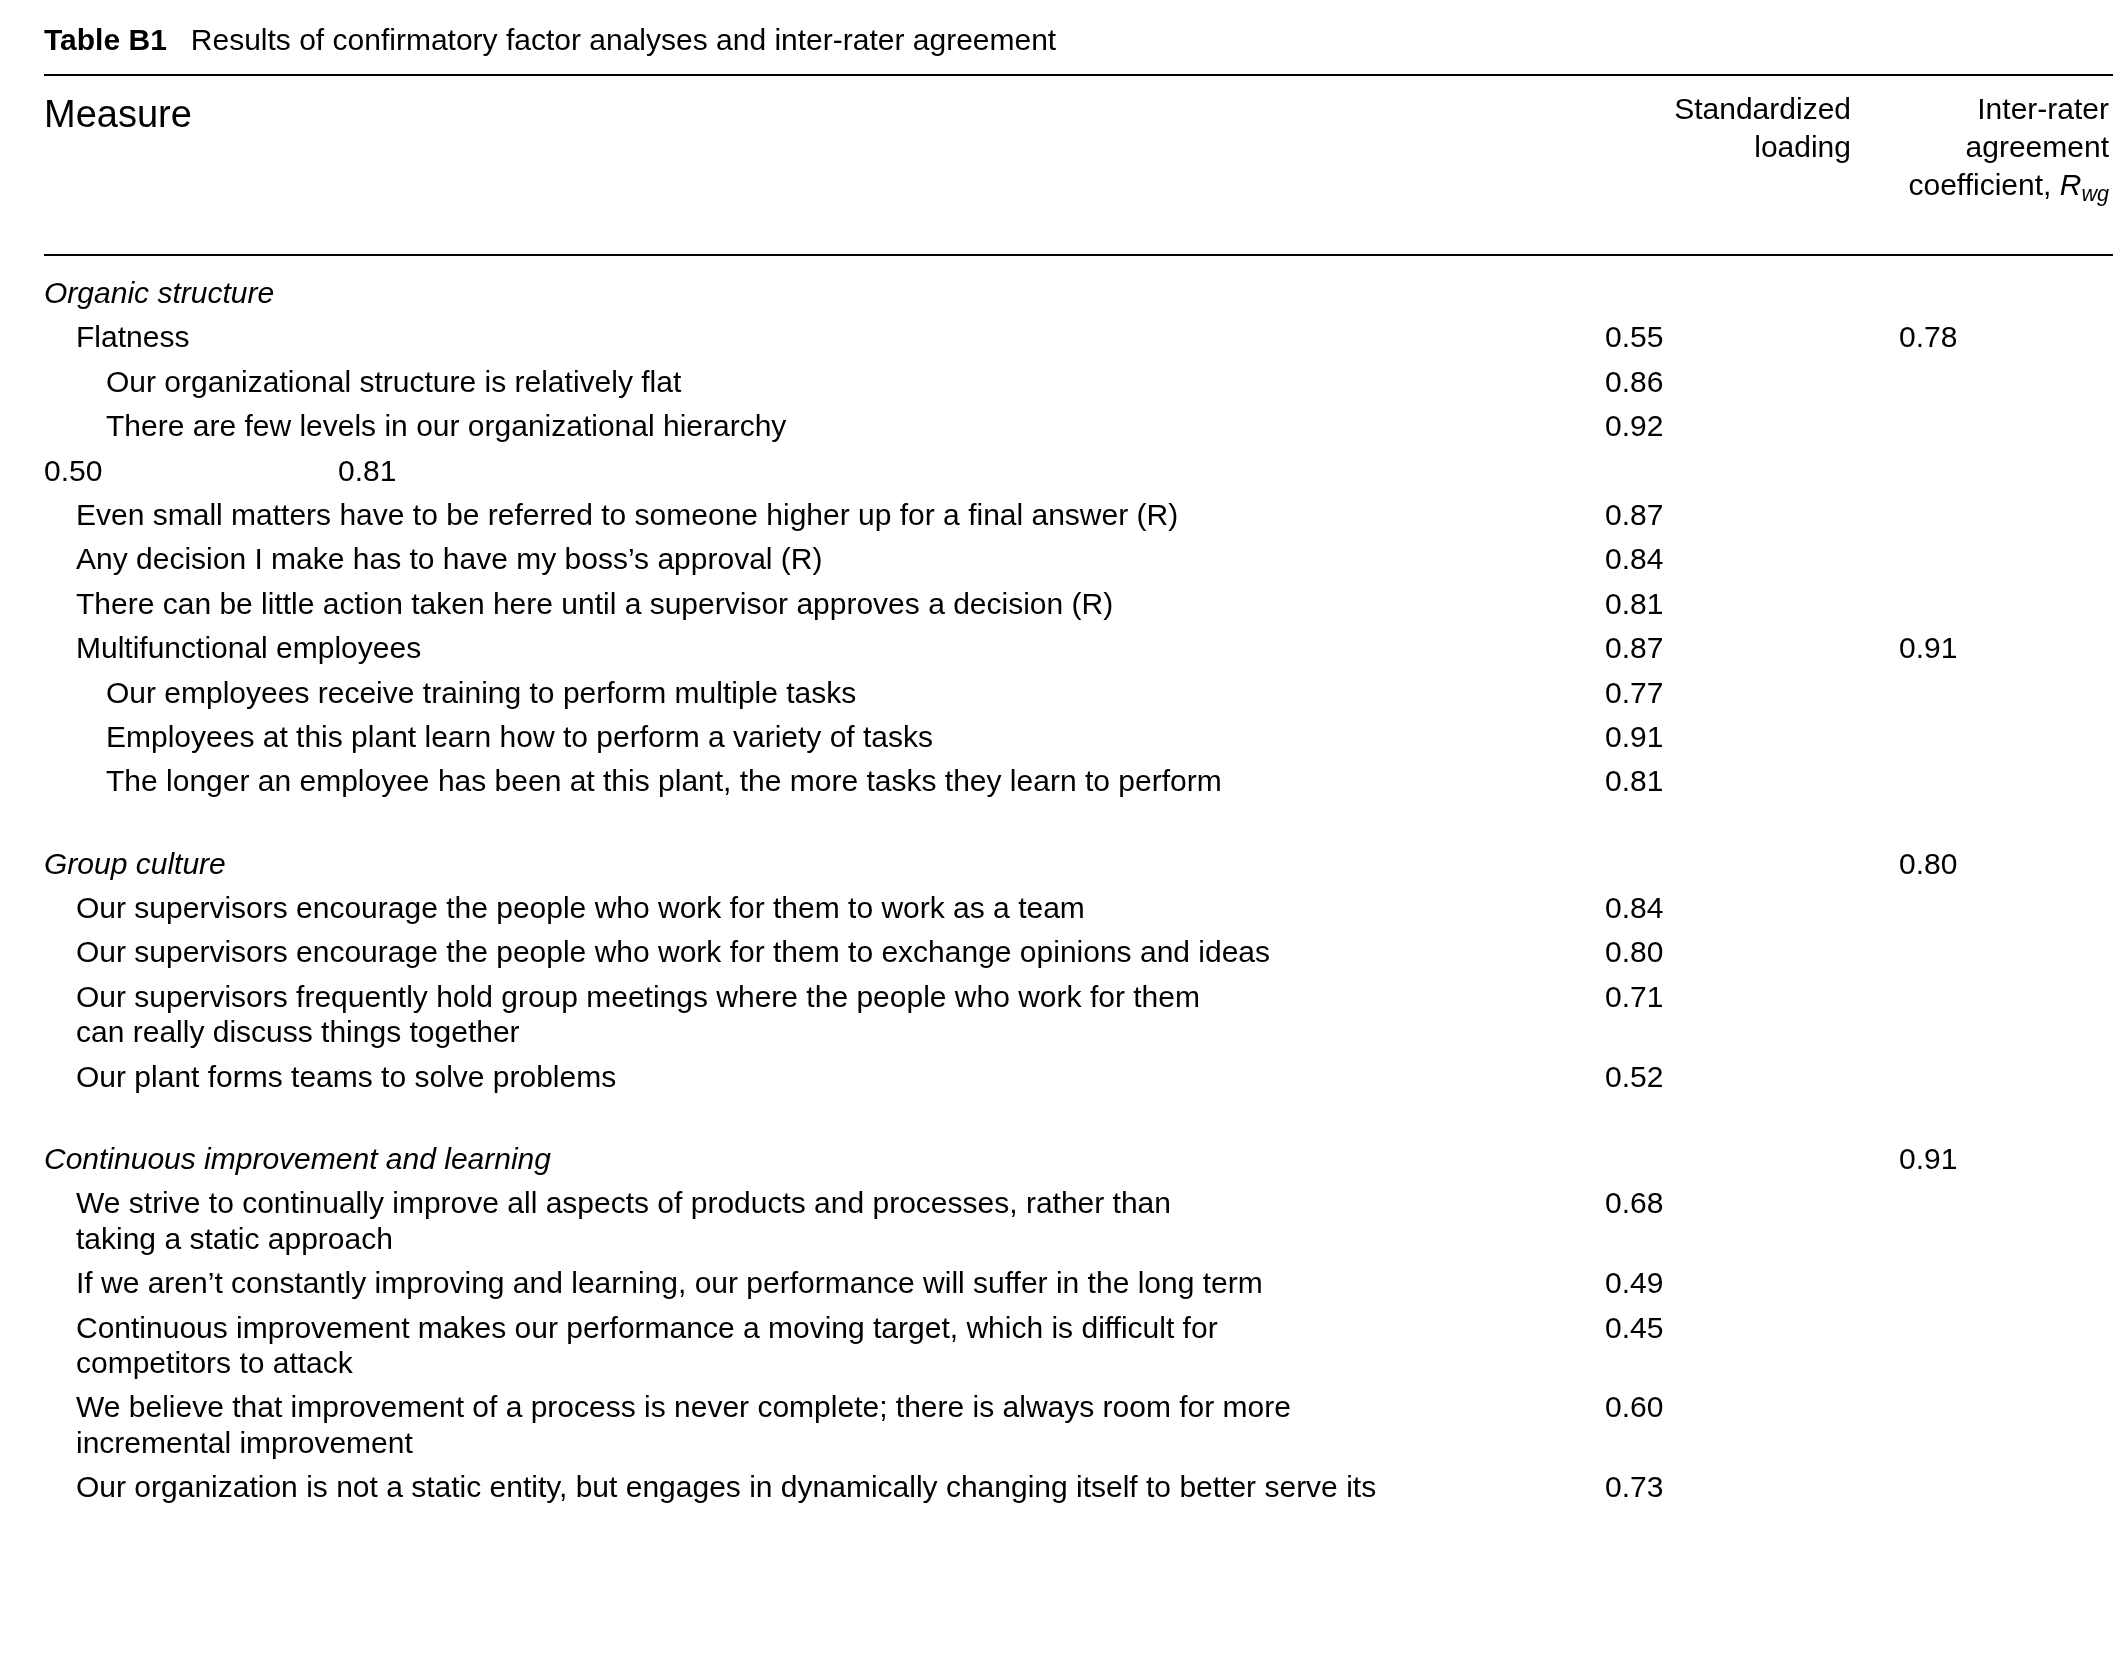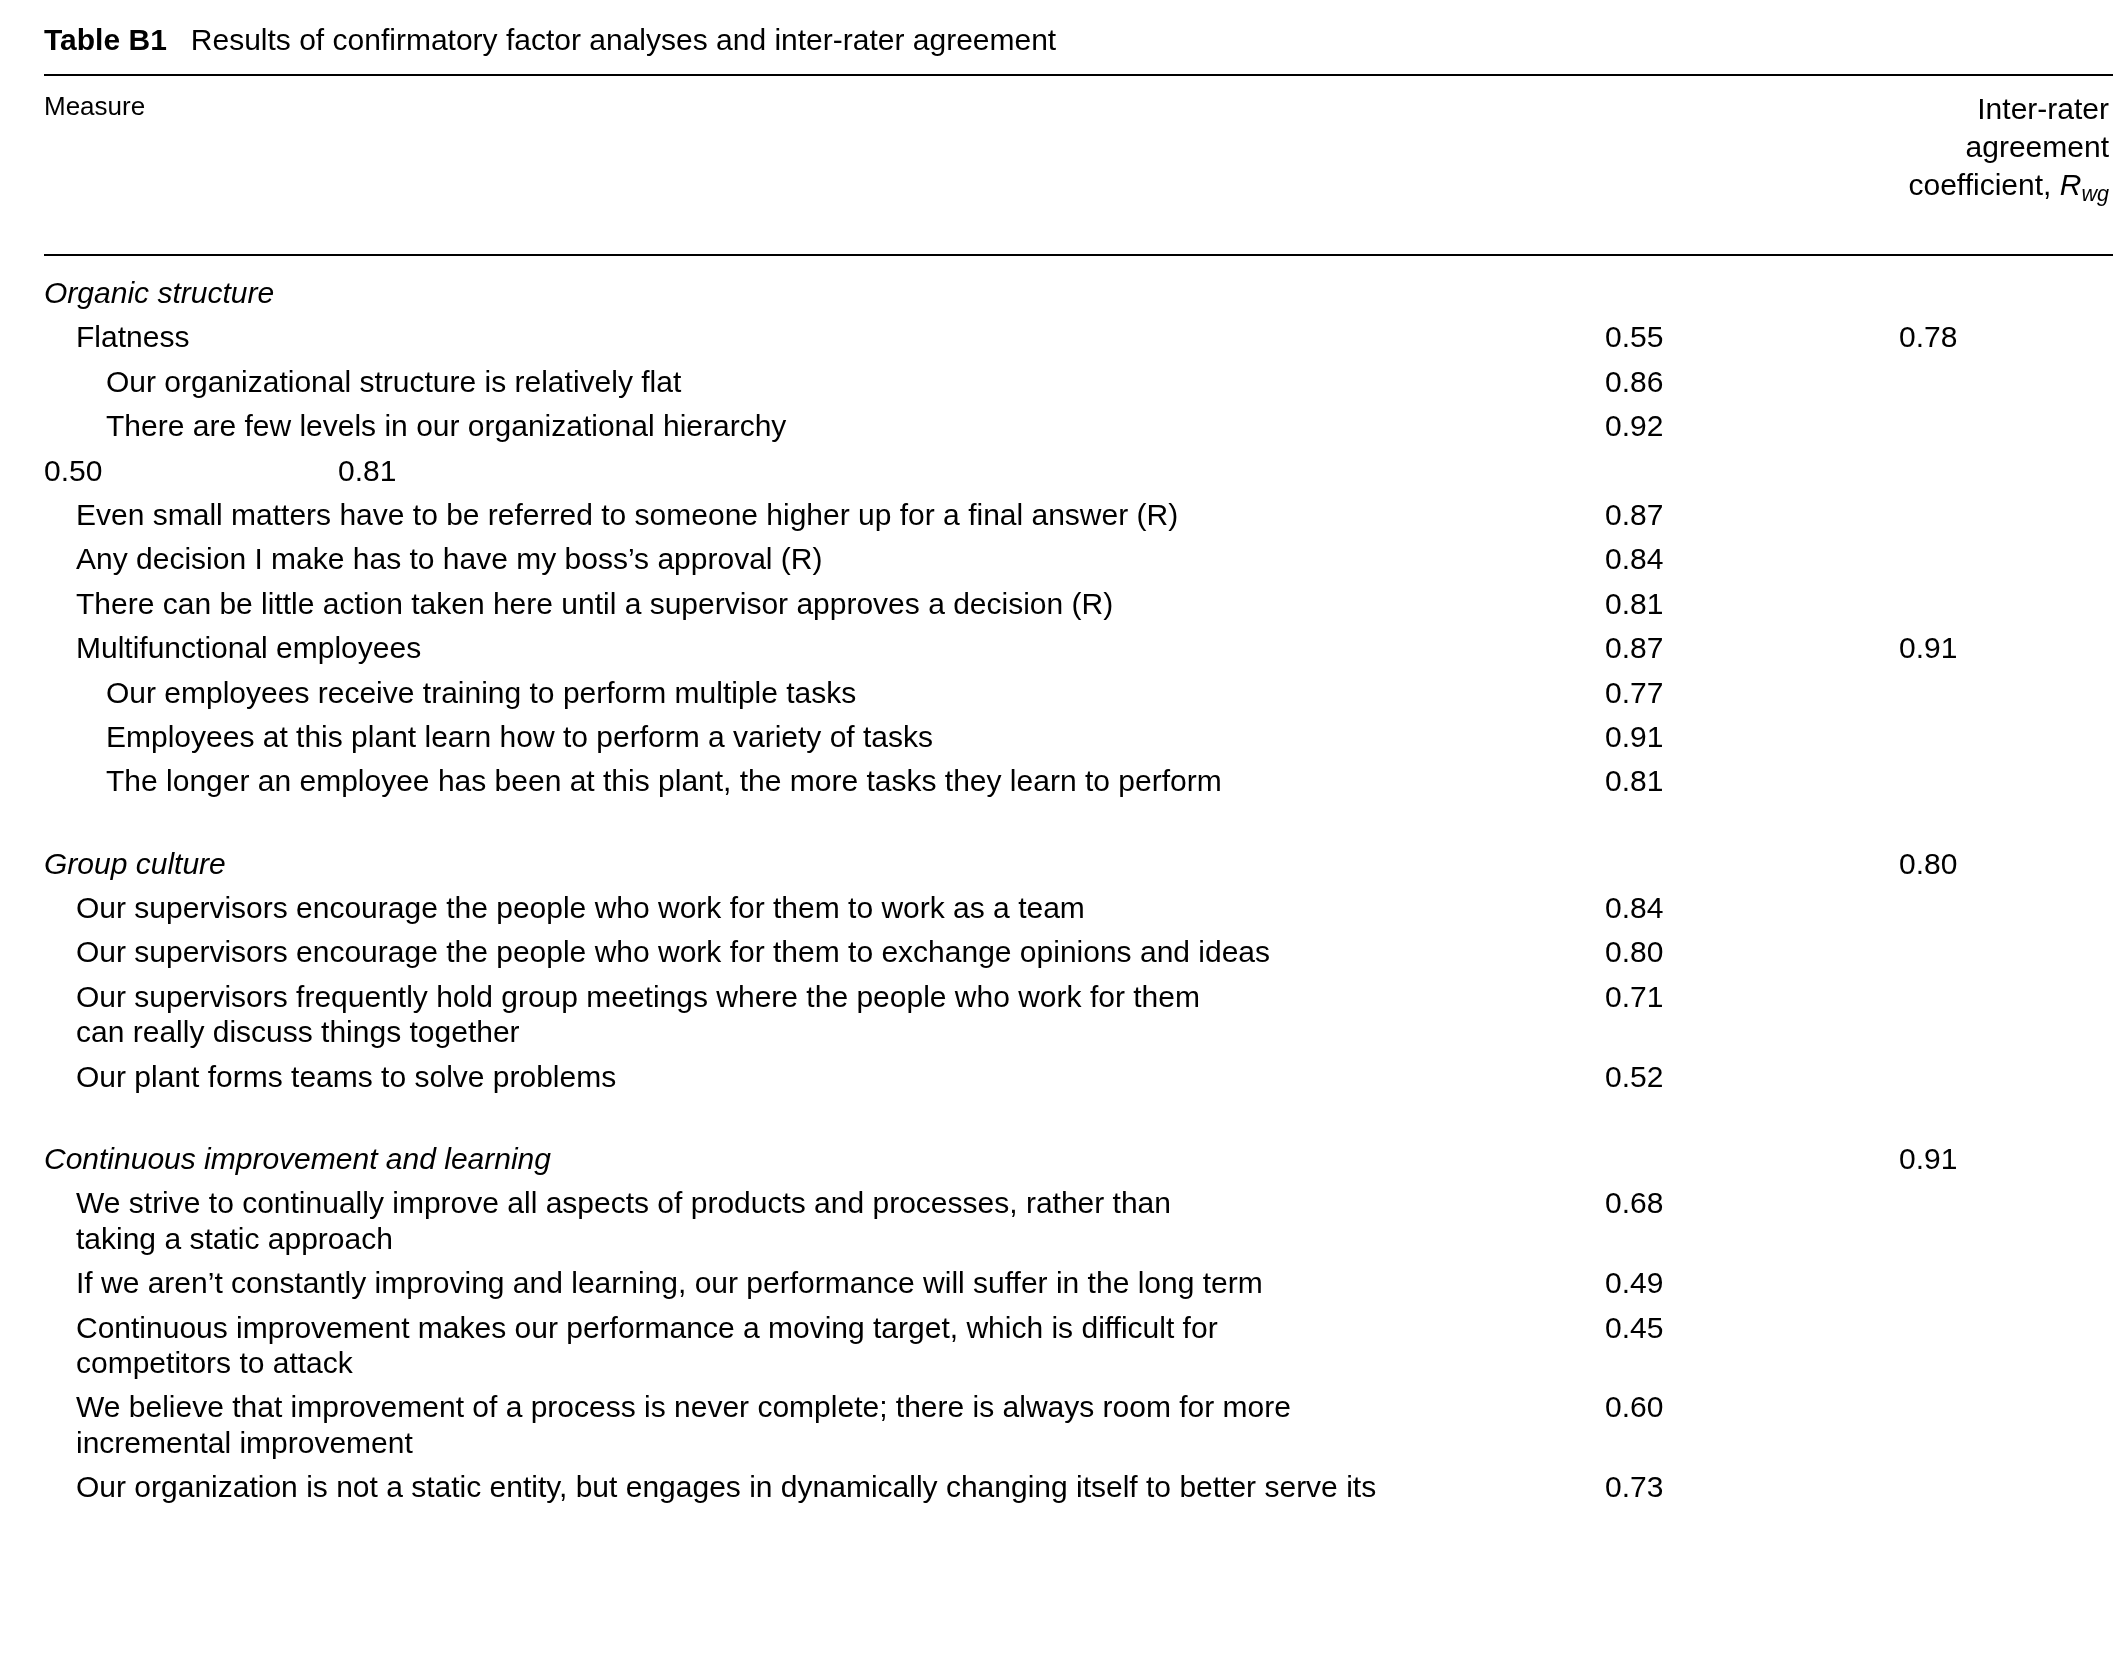--- a/index.html
+++ b/index.html
@@ -53,21 +53,21 @@
   .thead {
     display: flex;
     align-items: flex-start;
     padding-top: 12px;
     padding-bottom: 16px;
     min-height: 178px;
     box-sizing: border-box;
   }
   .th-measure {
     flex: 1 1 auto;
-    font-size: 26px;
+    font-size: 38px;
     line-height: 1.27;
     text-align: left;
     padding-top: 2px;
   }
   .th-col {
     flex: 0 0 auto;
     font-size: 30px;
     line-height: 1.27;
     text-align: right;
     padding-top: 2px;
@@ -144,20 +144,21 @@
 <div class="table-wrap">
 
   <div class="caption">
     <span class="cap-label">Table B1</span><span class="cap-gap"></span><span class="cap-text">Results of confirmatory factor analyses and inter-rater agreement</span>
   </div>
 
   <hr class="rule">
 
   <div class="thead">
     <div class="th-measure">Measure</div>
+    <div class="th-col th-load">Standardized loading</div>
     <div class="th-col th-rwg">
       <span>Inter-rater agreement coefficient,</span>
       <span class="rwg-sym"><span>R</span><sub>wg</sub></span>
     </div>
   </div>
 
   <hr class="rule">
 
   <div class="tbody" id="tbody">
       <div class="row lvl-0">

